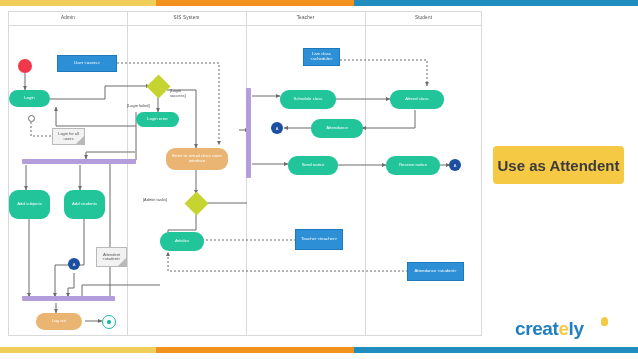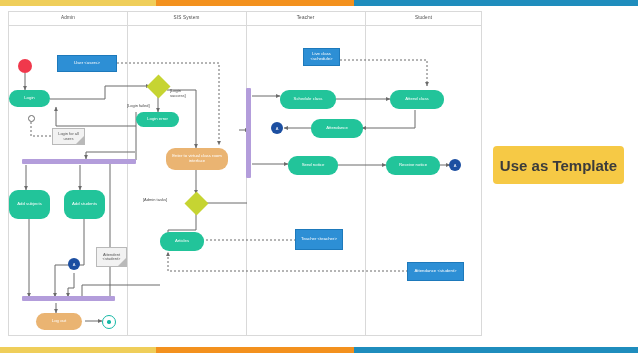--- a/index.html
+++ b/index.html
@@ -204,22 +204,26 @@
   <div class="nd blueobj" style="left:295px;top:229px;width:48px;height:21px">Teacher &lt;teacher&gt;</div>
 
   <div class="nd teal" style="left:390px;top:90px;width:54px;height:19px">Attend class</div>
 
   <div class="nd teal" style="left:386px;top:156px;width:54px;height:19px">Receive notice</div>
 
   <div class="conn" style="left:449px;top:159px;width:12px;height:12px">A</div>
 
   <div class="nd blueobj" style="left:407px;top:262px;width:57px;height:19px">Attendance &lt;student&gt;</div>
 
-  <div id="tpl-btn">Use as Template</div>
-
+  <div id="tpl-btn">Use as Attendent</div>
+
+  <div id="logo">
+    <div id="bulb"></div>
+    <span class="txt c-blue">creat</span><span class="txt c-yel">e</span><span class="txt c-blue">ly</span>
+  </div>
 
   <div class="bar bar-bottom">
     <div class="seg seg-y" style="background: rgb(239, 206, 90);"></div>
     <div class="seg seg-o" style="background: rgb(243, 145, 30);"></div>
     <div class="seg seg-b" style="background: rgb(31, 141, 189);"></div>
   </div>
 
 </div>
 
 </body></html>

